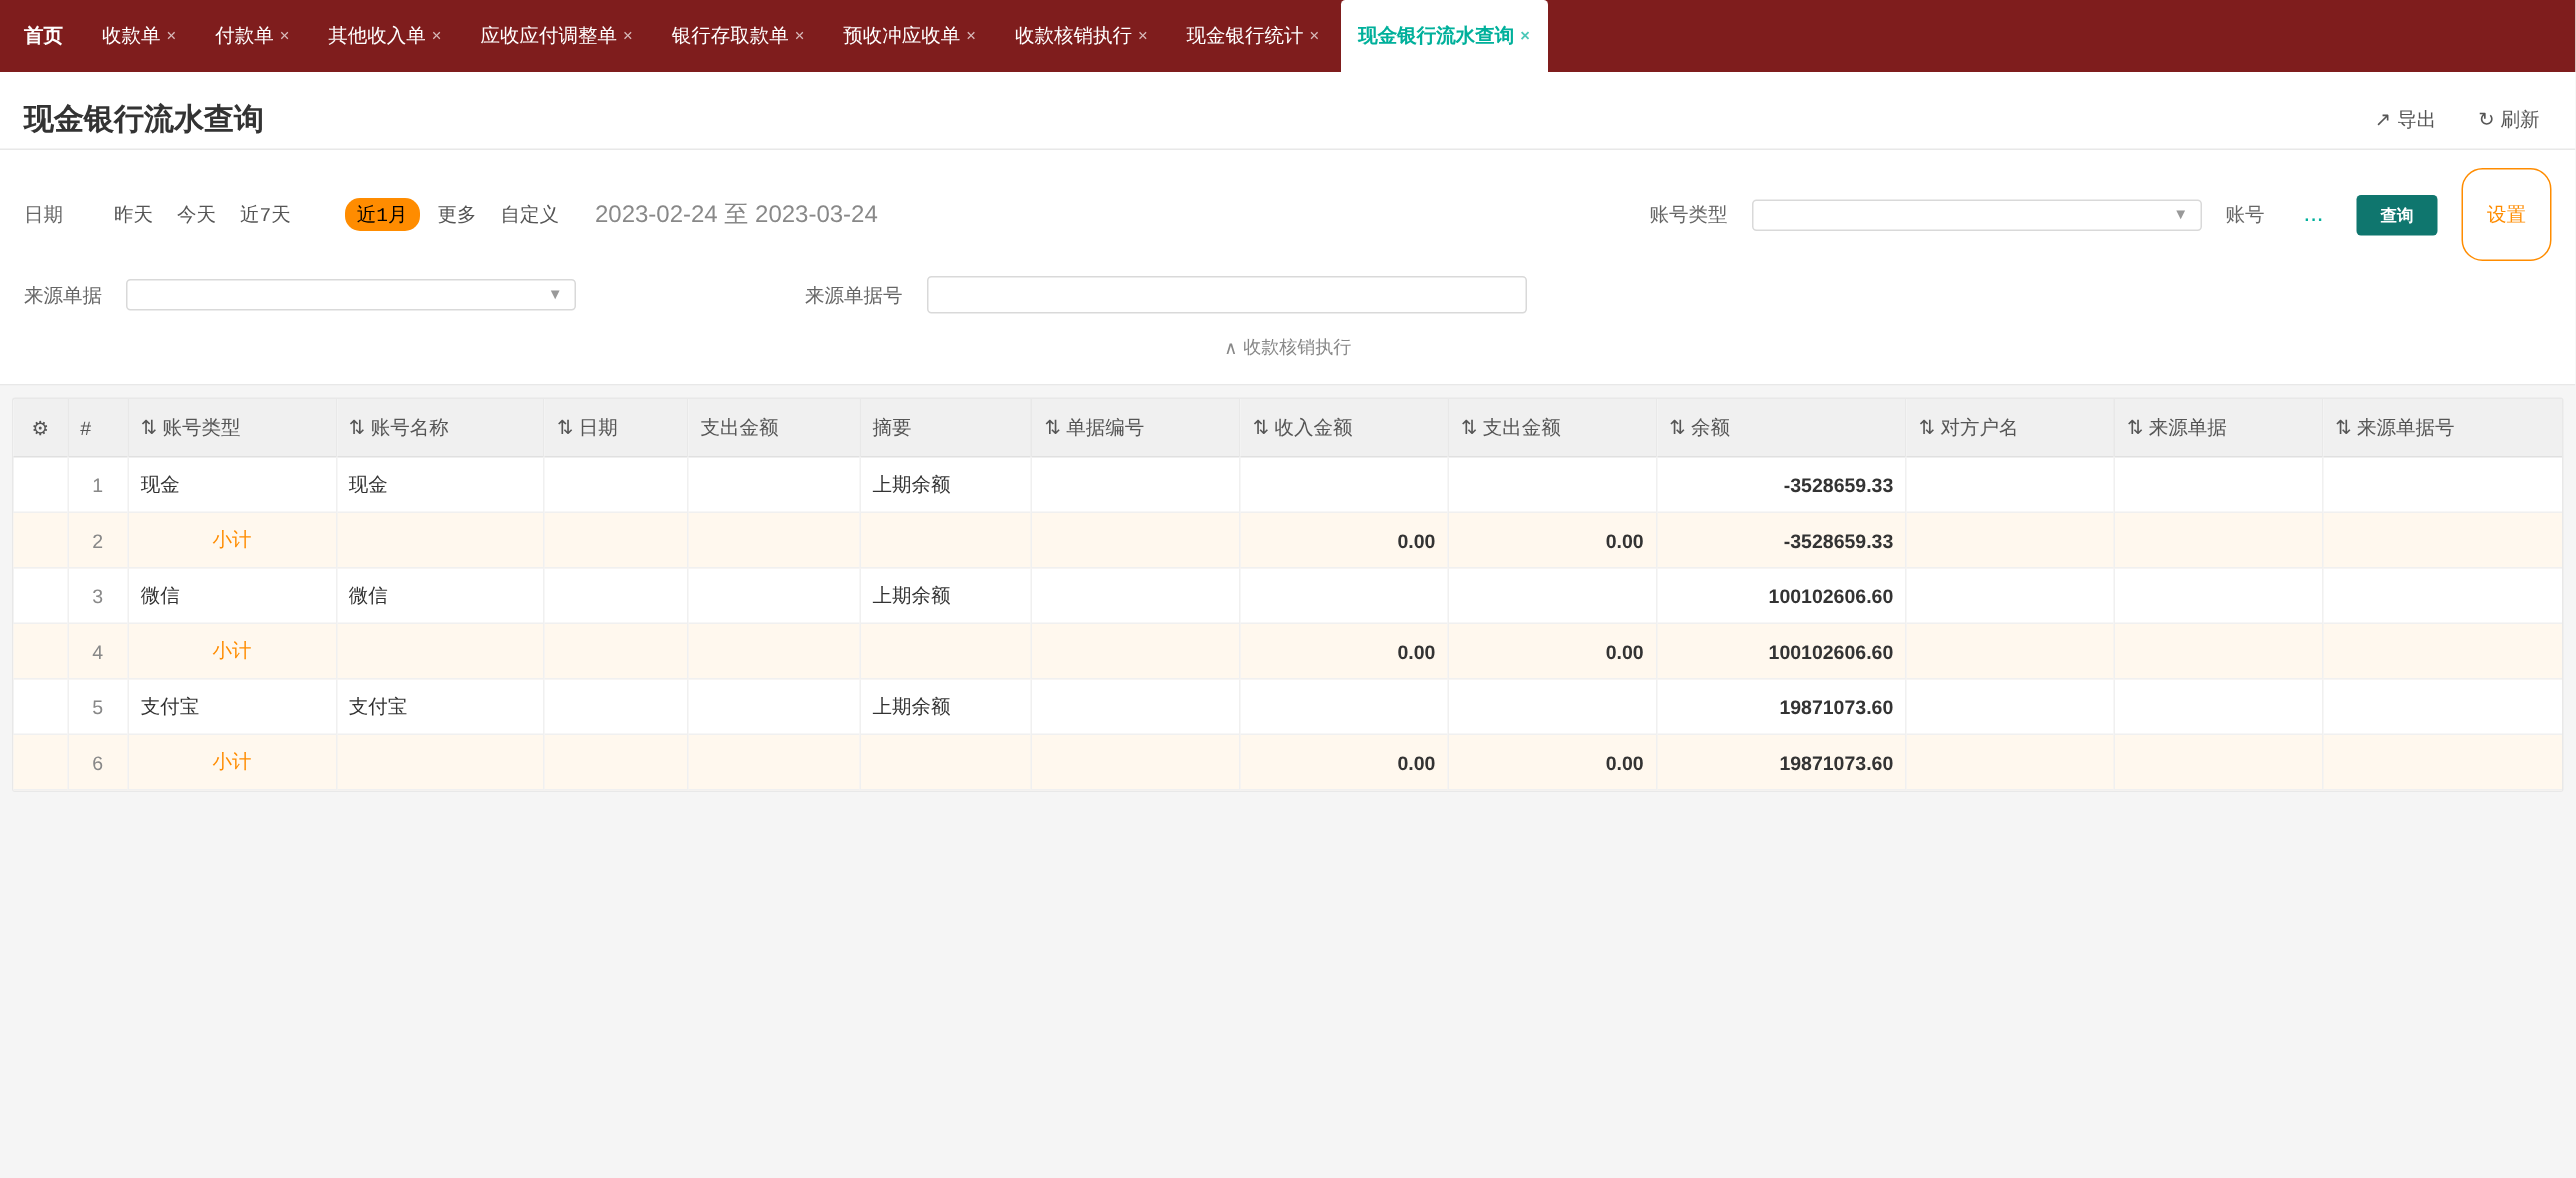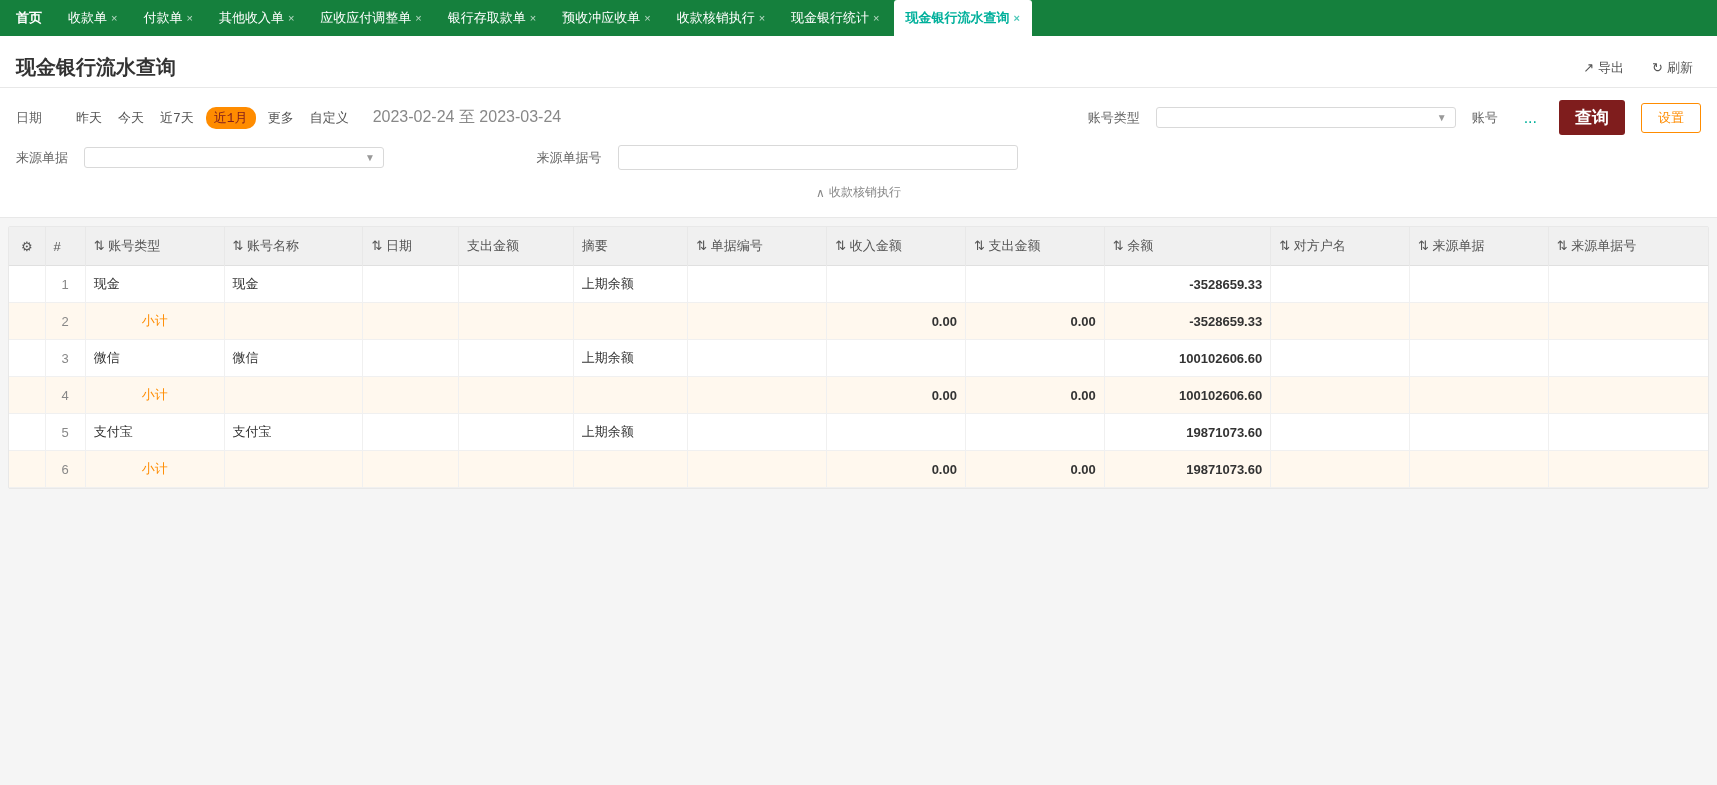--- a/index.html
+++ b/index.html
@@ -1,23 +1,23 @@
 <!DOCTYPE html>
 <html><head>
   <meta charset="utf-8">
   <style>
     * { box-sizing: border-box; margin: 0; padding: 0; }
     body { font-family: "Microsoft YaHei", "PingFang SC", Arial, sans-serif; font-size: 13px; background: #f5f5f5; color: #333; }
 
     
     .top-nav {
-      background: #15803d;
-      display: flex;
-      align-items: center;
-      height: 36px;
+      background: #7f1d1d;
+      display: flex;
+      align-items: center;
+      height: 48px;
       padding: 0 4px;
       gap: 2px;
       overflow: hidden;
     }
     .nav-tab {
       display: flex; align-items: center;
       padding: 0 12px;
       height: 100%;
       color: #fff;
       font-size: 13px;
@@ -91,23 +91,24 @@
       font-family: Liberation Mono, monospace;
     }
     .date-shortcut {
       color: #555;
       font-size: 13px;
       cursor: pointer;
       padding: 2px 4px;
     }
     .date-shortcut.active {
       background: #ff8c00;
-      color: #7f1d1d;
+      color: #000000;
       border-radius: 10px;
       padding: 2px 8px;
+      margin-left: 24px;
     }
     .date-range-text {
       color: #888;
       font-size: 16px;
       margin-left: 4px;
     }
     .filter-select {
       display: flex;
       align-items: center;
       border: 1px solid #d9d9d9;
@@ -132,35 +133,35 @@
     .filter-input input {
       border: none; outline: none; font-size: 13px; width: 100%;
     }
     .dots-btn {
       color: #00b09b;
       cursor: pointer;
       font-size: 16px;
       padding: 2px 6px;
     }
     .query-btn {
-      background: #7f1d1d;
+      background: #0f766e;
       color: #fff;
       border: none;
       border-radius: 3px;
       padding: 6px 16px;
-      font-size: 17px;
+      font-size: 11px;
       cursor: pointer;
       font-weight: bold;
     }
     .settings-btn {
       background: #fff;
       color: #ff8c00;
       border: 1px solid #ff8c00;
-      border-radius: 3px;
-      padding: 5px 16px;
+      border-radius: 14px;
+      padding: 21px 16px;
       font-size: 13px;
       cursor: pointer;
     }
     .collapse-bar {
       display: flex;
       align-items: center;
       justify-content: center;
       color: #888;
       font-size: 12px;
       cursor: pointer;

